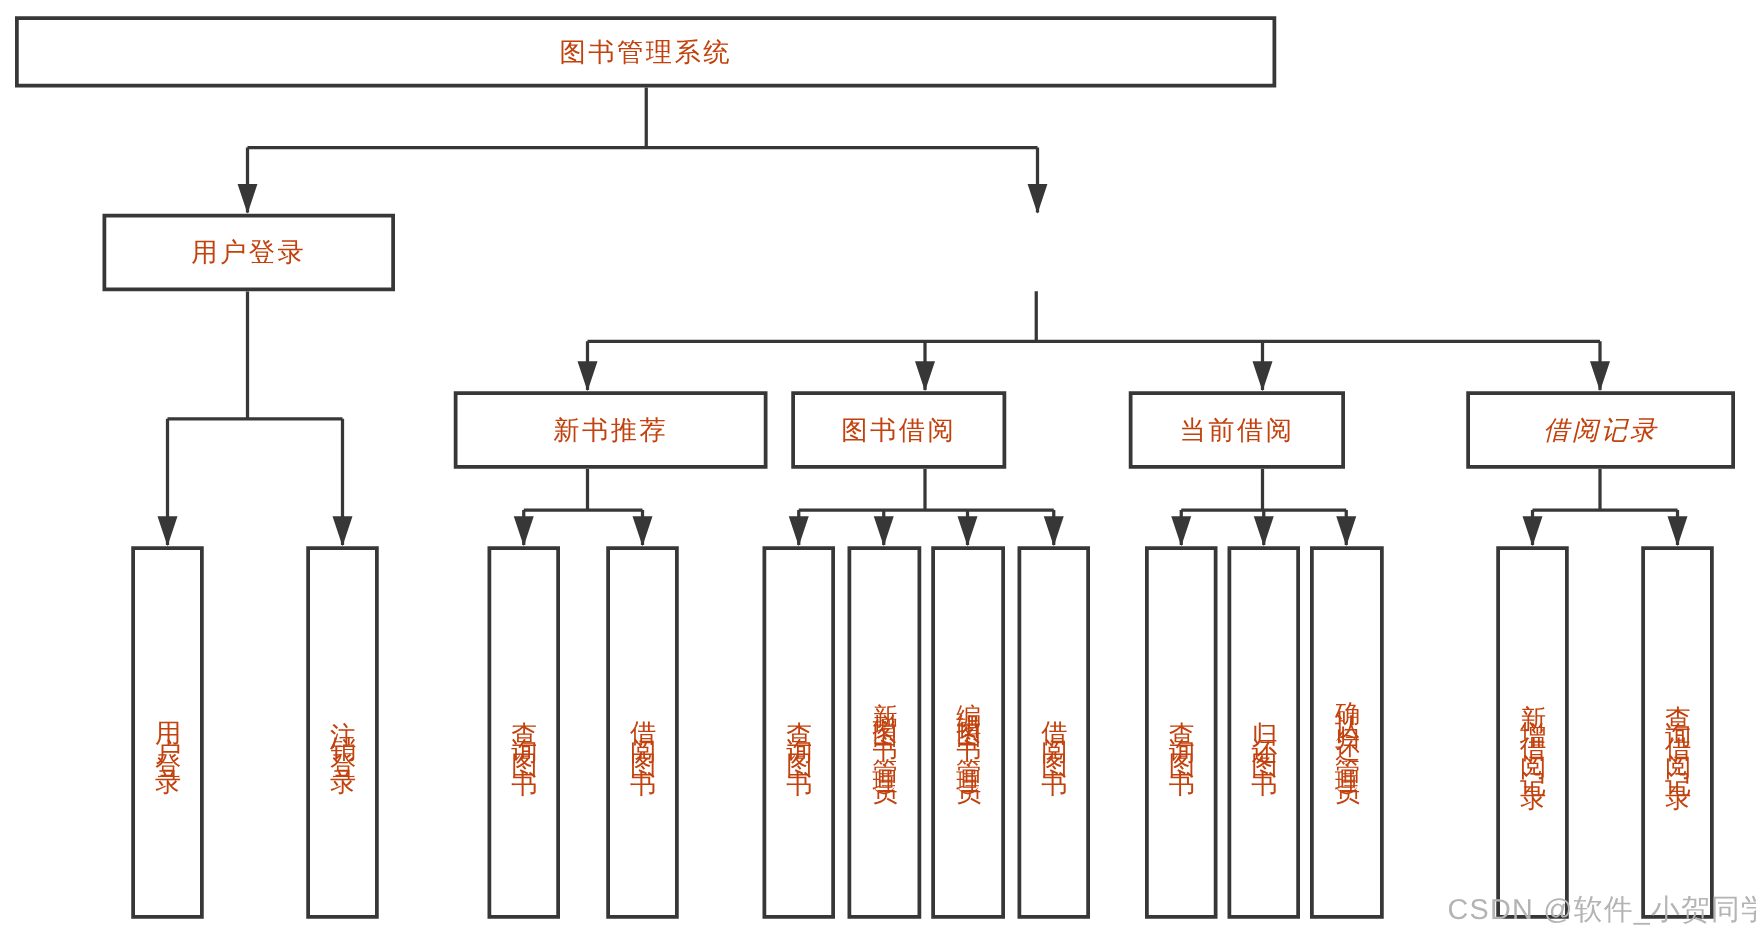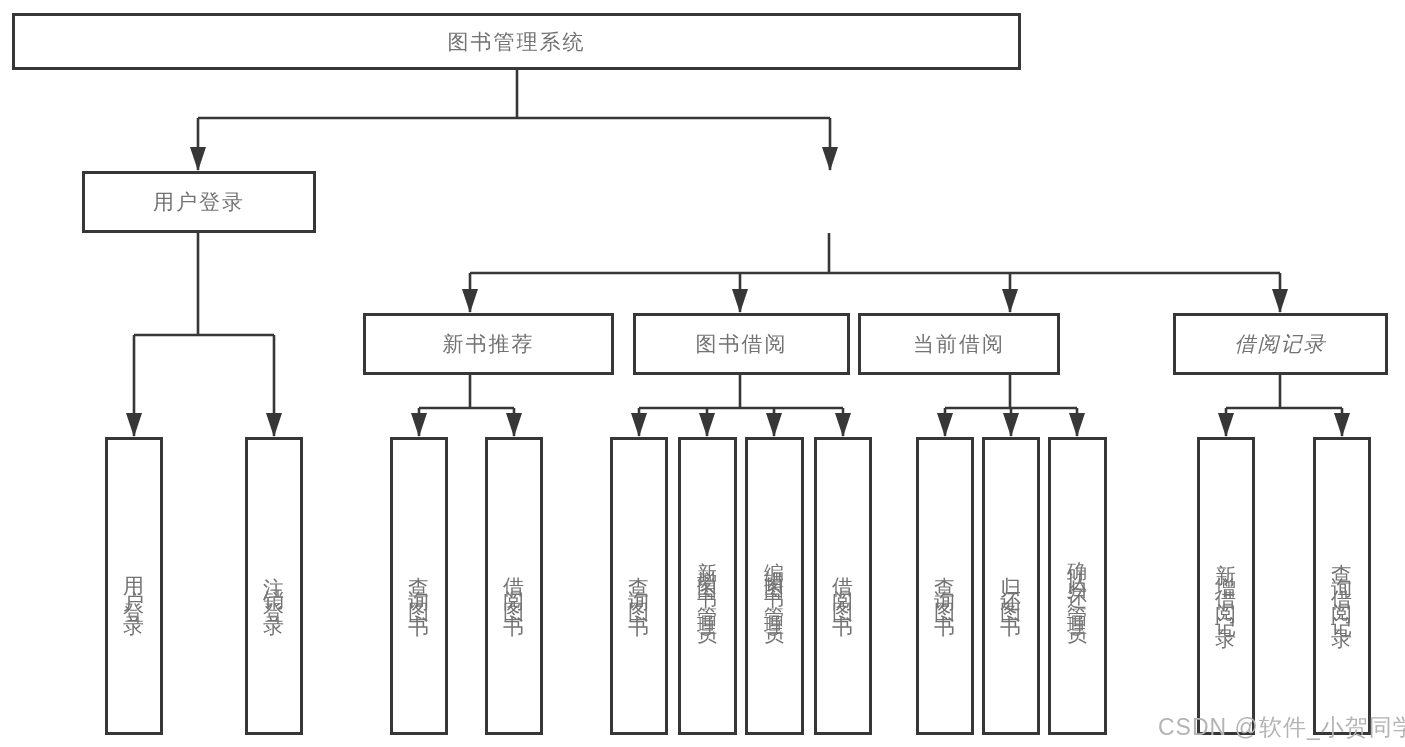--- a/index.html
+++ b/index.html
@@ -1,20 +1,20 @@
 <!DOCTYPE html>
 <html><head>
 <meta charset="utf-8">
 <style>
   html,body{margin:0;padding:0;background:#ffffff;}
   body{font-family:"Liberation Sans","DejaVu Sans",sans-serif;}
   #stage{position:relative;width:1405px;height:747px;background:#ffffff;overflow:hidden;}
   #connectors{position:absolute;left:0;top:0;width:1405px;height:747px;z-index:1;}
   .node{position:absolute;background:#ffffff;border:3px solid #373737;box-sizing:border-box;
-        display:flex;align-items:center;justify-content:center;z-index:2;color:#737373;}
+        display:flex;align-items:center;justify-content:center;z-index:2;color:#c2410c;}
   .hbox{font-size:21px;letter-spacing:2px;}
   .root{left:12px;top:13px;width:1009px;height:57px;}
   .vbox{top:437px;width:58px;height:298px;}
   .vbox span{writing-mode:vertical-rl;text-orientation:mixed;font-size:21px;
              letter-spacing:13px;line-height:1;white-space:nowrap;}
   .vbox.long span{font-size:20px;letter-spacing:9px;}
   .watermark{position:absolute;left:1158px;top:712px;z-index:3;color:#b4b4b4;
              font-size:23px;letter-spacing:1px;white-space:nowrap;}
 </style>
 </head>
@@ -70,22 +70,22 @@
       <path d="M1226,408 V436" marker-end="url(#arrow)"></path>
       <path d="M1342,408 V436" marker-end="url(#arrow)"></path>
     </g>
   </svg>
 
   <div class="node hbox root">图书管理系统</div>
 
   <div class="node hbox" style="left:82px;top:171px;width:234px;height:62px;">用户登录</div>
 
   <div class="node hbox" style="left:363px;top:313px;width:251px;height:62px;">新书推荐</div>
-  <div class="node hbox" style="left:633px;top:313px;width:217px;height:62px;">图书借阅</div>
-  <div class="node hbox" style="left:858px;top:313px;width:202px;height:62px;">当前借阅</div>
+  <div class="node hbox" style="left:633px;top:313px;width:172px;height:62px;">图书借阅</div>
+  <div class="node hbox" style="left:903px;top:313px;width:173px;height:62px;">当前借阅</div>
   <div class="node hbox" style="left:1173px;top:313px;width:215px;height:62px;font-style:italic;">借阅记录</div>
 
   <div class="node vbox" style="left:105px;">
     <span>用户登录</span>
     </div>
   <div class="node vbox" style="left:245px;">
     <span>注销登录</span>
     </div>
 
   <div class="node vbox" style="left:390px;">

